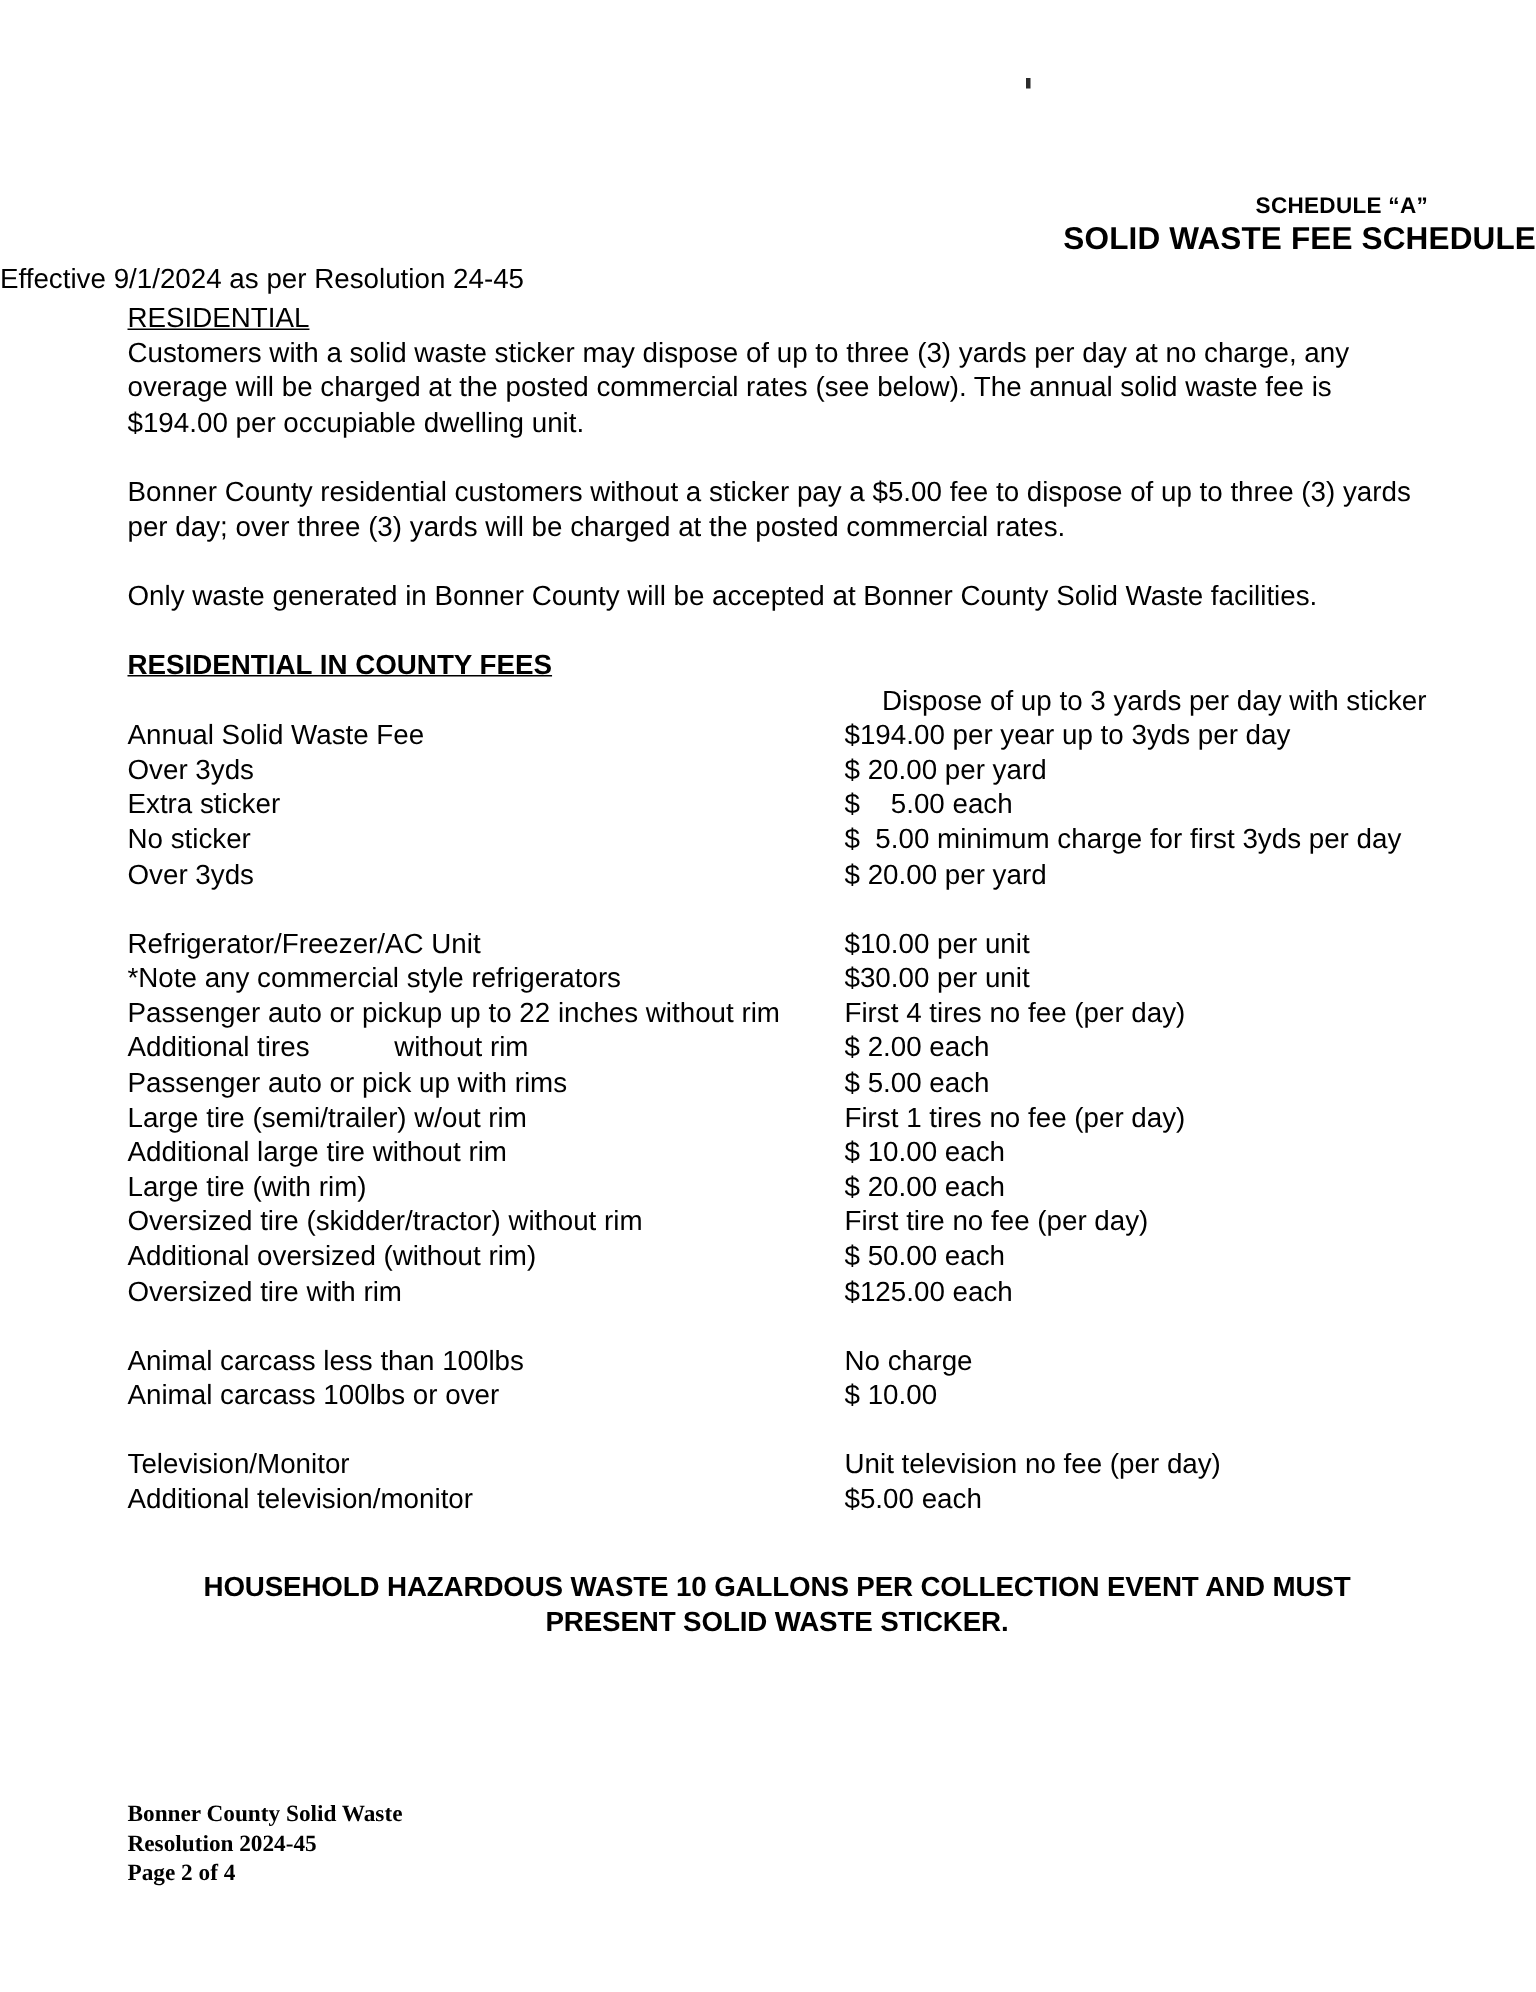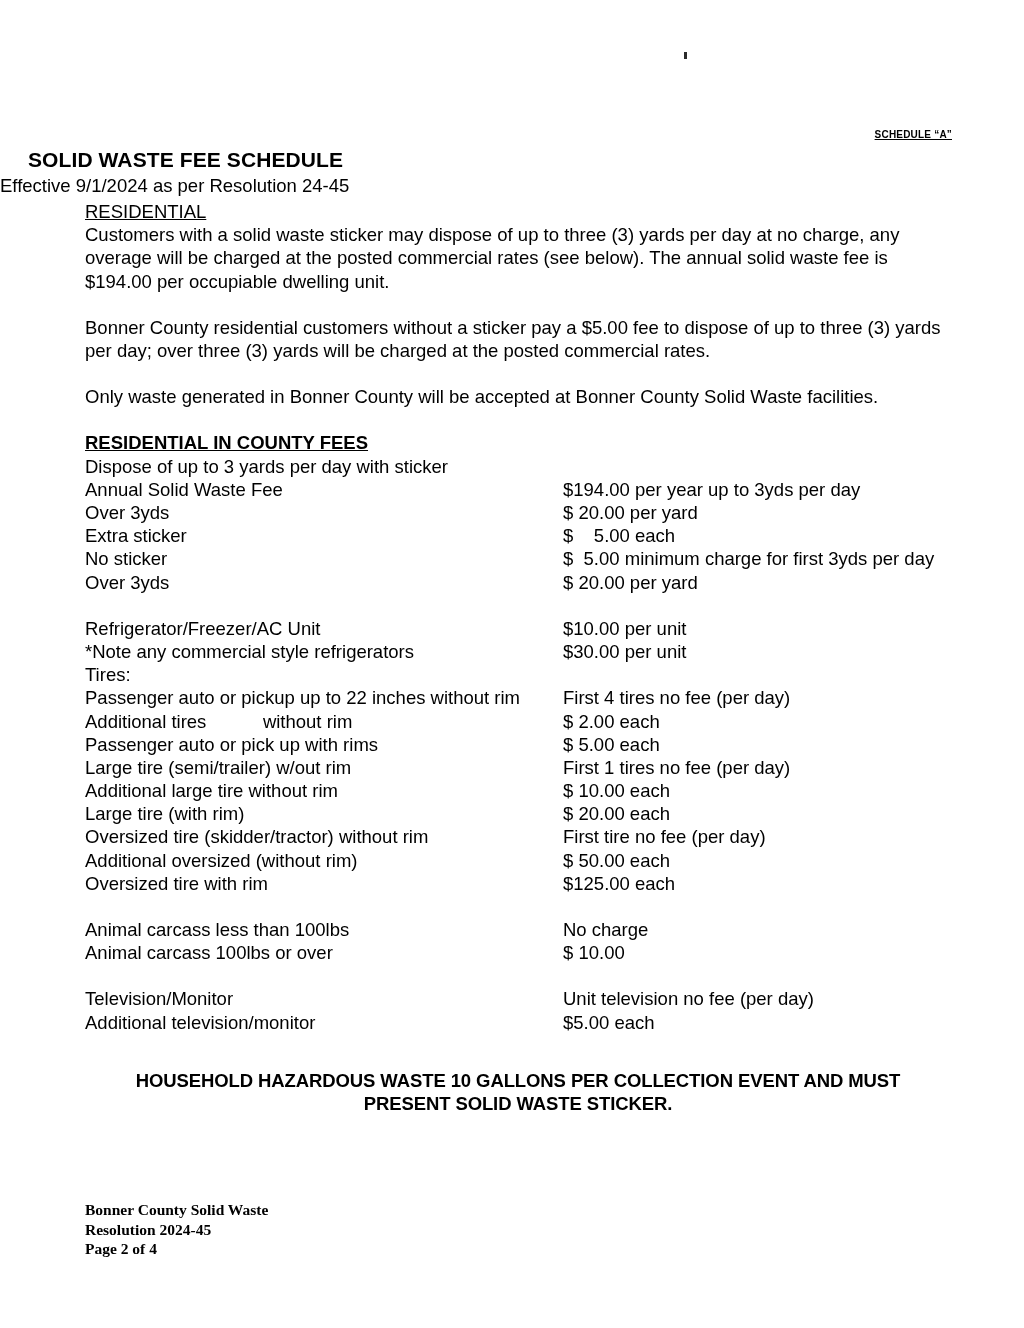--- a/index.html
+++ b/index.html
@@ -28,30 +28,29 @@
     left: 684px;
     top: 52px;
     width: 3px;
     height: 7px;
     background: #2b2b2b;
   }
   .schedule-tag {
     position: absolute;
     right: 72px;
     top: 129px;
-    font-size: 10px;
+    font-size: 15px;
     font-weight: bold;
     letter-spacing: 0.2px;
-    text-decoration: underline;
   }
   .doc-title {
     position: absolute;
     left: 0; right: 0;
     top: 148px;
-    text-align: left;
+    text-align: right;
     font-size: 21px;
     font-weight: bold;
     letter-spacing: 0.1px;
     margin-left: 28px;
   }
   .doc-subtitle {
     position: absolute;
     left: 0; right: 0;
     top: 175px;
     font-size: 18.5px;
@@ -96,20 +95,21 @@
     white-space: pre;
   }
   .fee-value {
     position: absolute;
     left: 478px;
     top: 0;
     white-space: pre;
   }
   .single-line {
     white-space: pre;
+    text-align: right;
   }
   .notice {
     font-weight: bold;
     font-size: 18.5px;
     line-height: 23.5px;
     letter-spacing: -0.1px;
     text-align: center;
   }
   .footer {
     position: absolute;
@@ -178,21 +178,20 @@
 
     <div class="fee-row">
       <span class="fee-label">Refrigerator/Freezer/AC Unit</span>
       <span class="fee-value">$10.00 per unit</span>
     </div>
     <div class="fee-row">
       <span class="fee-label">*Note any commercial style refrigerators</span>
       <span class="fee-value">$30.00 per unit</span>
     </div>
 
-    <div class="single-line">Tires:</div>
 
     <div class="fee-row">
       <span class="fee-label">Passenger auto or pickup up to 22 inches without rim</span>
       <span class="fee-value">First 4 tires no fee (per day)</span>
     </div>
     <div class="fee-row">
       <span class="fee-label">Additional tires           without rim</span>
       <span class="fee-value">$ 2.00 each</span>
     </div>
     <div class="fee-row">

